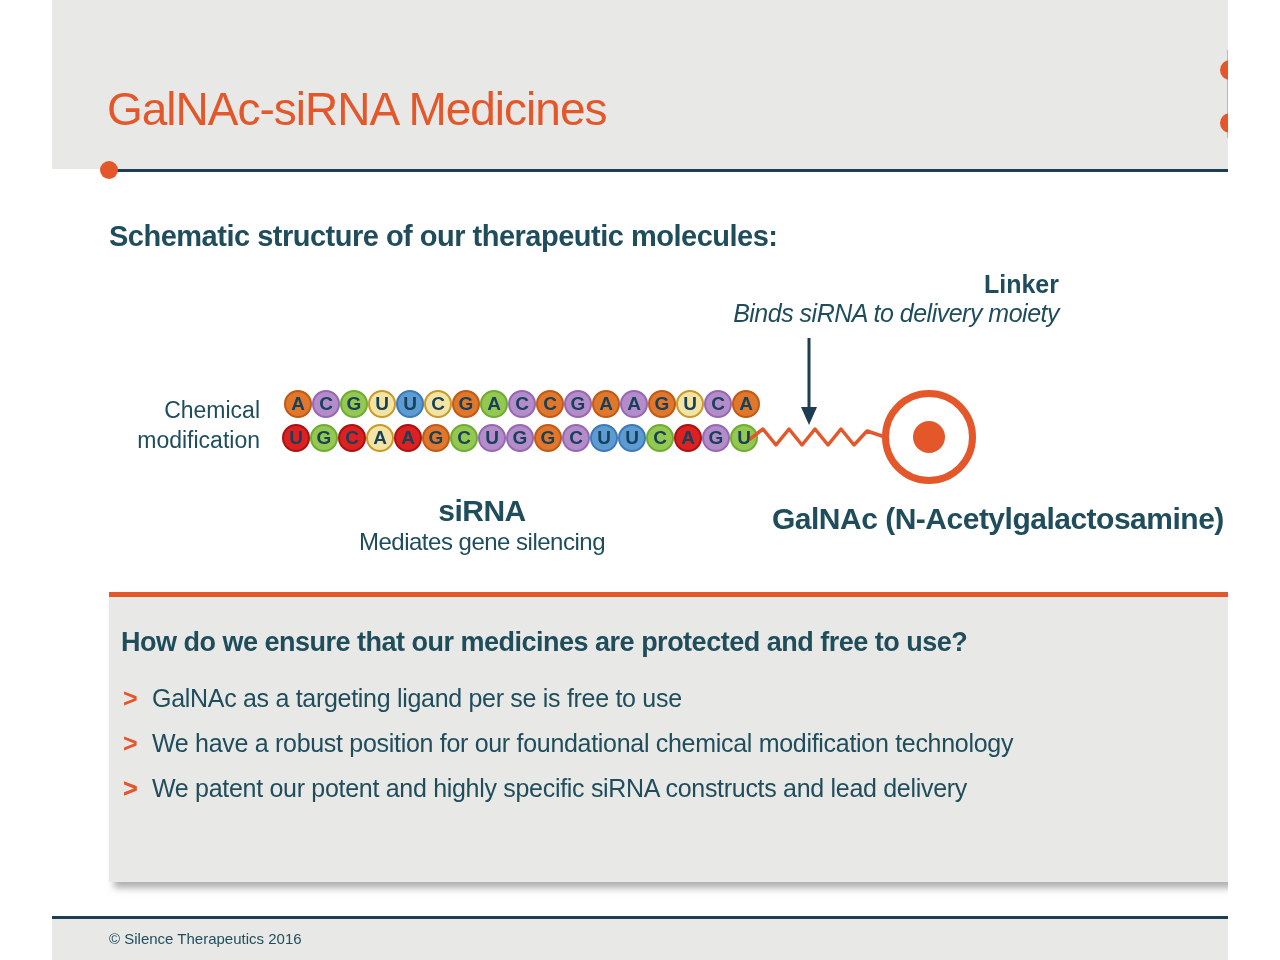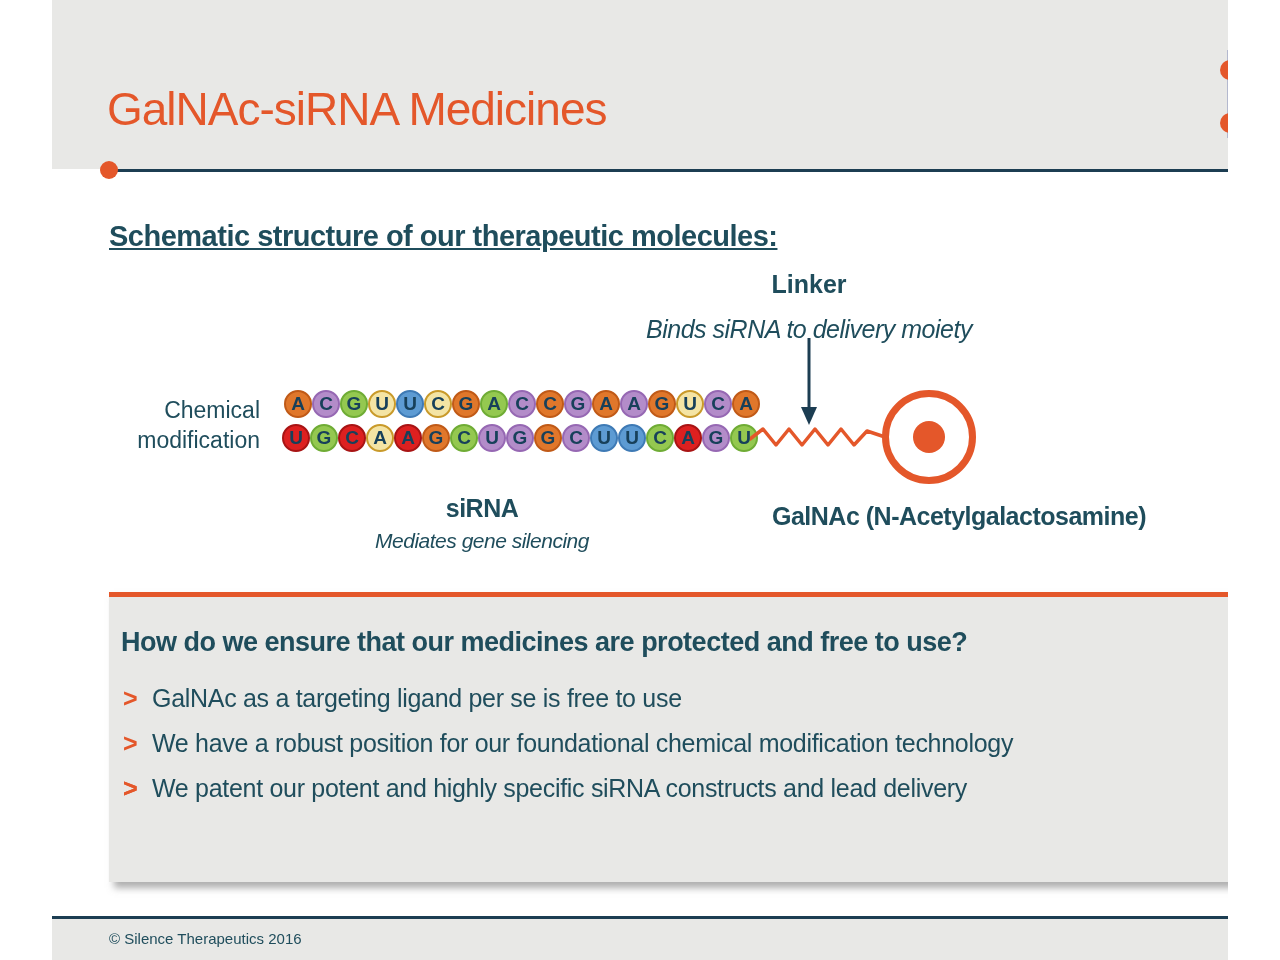--- a/index.html
+++ b/index.html
@@ -14,26 +14,26 @@
   .header-band { position:absolute; left:0; top:0; width:1280px; height:169px; background:#E8E8E6; }
   .title {
     position:absolute; left:55px; top:82px; font-size:46px; letter-spacing:-1px;
     color:#E4572A; font-weight:400; white-space:nowrap;
   }
   .logo { position:absolute; left:1156px; top:38px; }
   .header-line { position:absolute; left:57px; top:169px; width:1223px; height:3px; background:#1C3D52; }
   .header-dot { position:absolute; left:48px; top:161px; width:18px; height:18px; border-radius:50%; background:#E4572A; }
 
   
-  .subtitle { position:absolute; left:57px; top:220px; font-size:29px; font-weight:bold; letter-spacing:-0.5px;text-decoration:underline; }
+  .subtitle { position:absolute; left:57px; top:220px; font-size:29px; font-weight:bold; letter-spacing:-0.5px; }
 
   
-  .linker-block { position:absolute; left:507px; top:270px; width:500px; text-align:center; }
+  .linker-block { position:absolute; left:507px; top:270px; width:500px; text-align:right; }
   .linker-title { font-size:25px; font-weight:bold; }
-  .linker-desc  { font-size:25px; font-style:italic; margin-top:16px; letter-spacing:-0.5px; }
+  .linker-desc  { font-size:25px; font-style:italic; margin-top:0; letter-spacing:-0.5px; }
   .down-arrow { position:absolute; left:746px; top:338px; }
 
   .chem-label { position:absolute; left:18px; top:395px; width:190px; text-align:right; font-size:23px; line-height:30px; }
 
   .strand { position:absolute; display:flex; }
   .strand-top { left:232px; top:390px; }
   .strand-bottom { left:230px; top:424px; }
   .nt {
     width:28px; height:28px; border-radius:50%; border:2px solid #000;
     display:inline-flex; align-items:center; justify-content:center;
@@ -47,22 +47,22 @@
     border:7px solid #E4572A; border-radius:50%; background:#ffffff;
   }
   .galnac-core {
     position:absolute; left:24px; top:24px; width:32px; height:32px; padding:0;
     background:#E4572A; border-radius:50%; width:32px; height:32px;
     left:24px; top:24px; width:32px; height:32px;
   }
 
   .sirna-block { position:absolute; left:230px; top:494px; width:400px; text-align:center; }
   .galnac-block { position:absolute; left:720px; top:502px; width:500px; }
-  .part-title { font-size:25px; font-weight:bold; letter-spacing:-0.5px; }
-  .part-desc  { font-size:21px; font-style:italic; margin-top:6px; letter-spacing:-0.5px; }
+  .part-title { font-size:30px; font-weight:bold; letter-spacing:-0.5px; }
+  .part-desc  { font-size:24px; letter-spacing:-0.5px; }
 
   
   .qbox {
     position:absolute; left:57px; top:592px; width:1175px; height:290px;
     background:#E8E8E6; border-top:5px solid #E4572A;
     box-shadow:5px 6px 7px rgba(110,110,110,0.55);
     padding:30px 20px 0 12px;
   }
   .qbox-heading { font-size:27px; font-weight:bold; letter-spacing:-0.5px; }
   .qbox-list { list-style:none; margin:26px 0 0 0; padding:0; }

